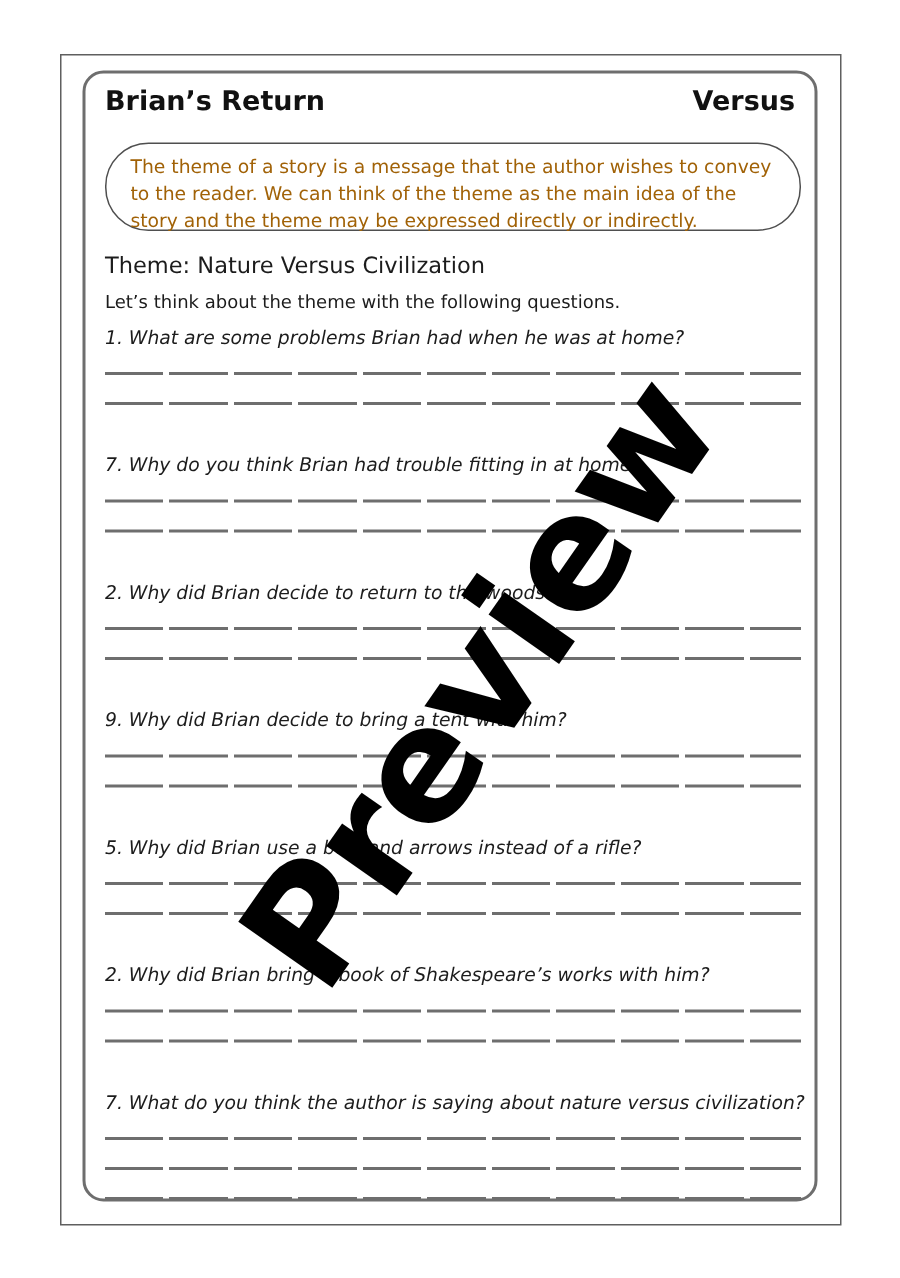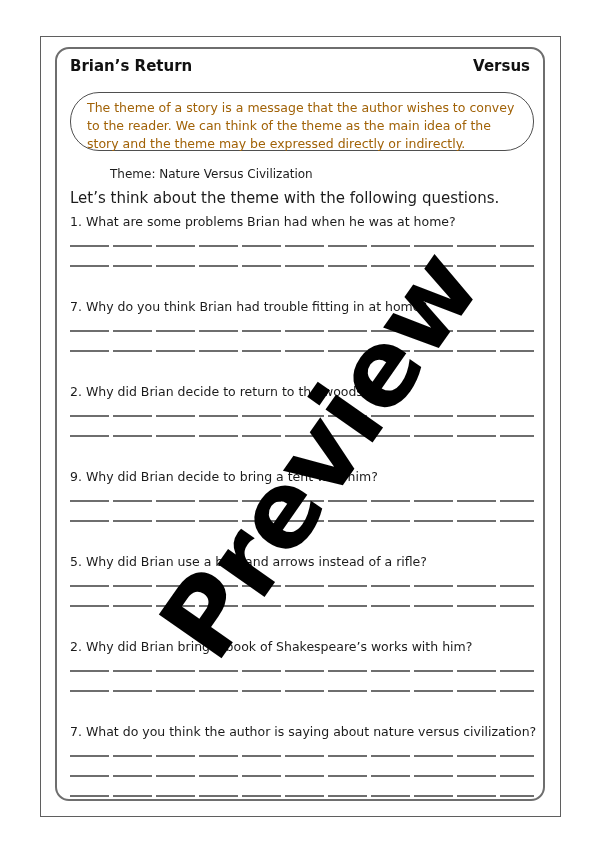--- a/index.html
+++ b/index.html
@@ -10,32 +10,32 @@
     position: absolute; left: 40px; top: 36px; width: 521px; height: 781px;
     border: 1.5px solid #5f5f5f; background: #ffffff;
   }
   .card {
     position: absolute; left: 14px; top: 10px; width: 490px; height: 754px;
     border: 2px solid #6e6e6e; border-radius: 14px; background: #ffffff;
     padding: 0 13px;
   }
   .header-row {
     margin-top: 8px; display: flex; justify-content: space-between; align-items: baseline;
-    font-size: 15px; font-weight: bold; color: #111; gap: 36px;
+    font-size: 18px; font-weight: bold; color: #111; gap: 36px;
   }
   .intro-oval {
     margin-top: 17px; width: 464px; height: 59px;
     border: 1.5px solid #4f4f4f; border-radius: 29px;
     padding: 6px 14px 0 16px;
     font-size: 12.5px; line-height: 18px; color: #a16207;
   }
-  .theme-line { margin-top: 15px; font-size: 12px; line-height: 17px; white-space: nowrap; margin-left: 40px; }
-  .lead-line  { margin-top: 7px;  font-size: 15px; line-height: 17px; white-space: nowrap; }
+  .theme-line { margin-top: 15px; font-size: 15px; line-height: 17px; white-space: nowrap; }
+  .lead-line  { margin-top: 7px;  font-size: 12px; line-height: 17px; white-space: nowrap; }
 
-  .q-block { margin-top: 4px; }
+  .q-block { margin-top: 4px; font-style: italic; }
   .q-text  { margin-top: 31px; font-size: 12.5px; line-height: 17px; white-space: nowrap; }
   .q-block.first .q-text { margin-top: 6px; }
   .answer-line {
     height: 2px; width: 464px; margin-top: 15px;
     background: repeating-linear-gradient(to right, #6e6e6e 0px, #6e6e6e 39px, transparent 39px, transparent 43px);
   }
   .answer-line + .answer-line { margin-top: 18px; }
 
   .watermark {
     position: absolute; left: 320px; top: 455px;

